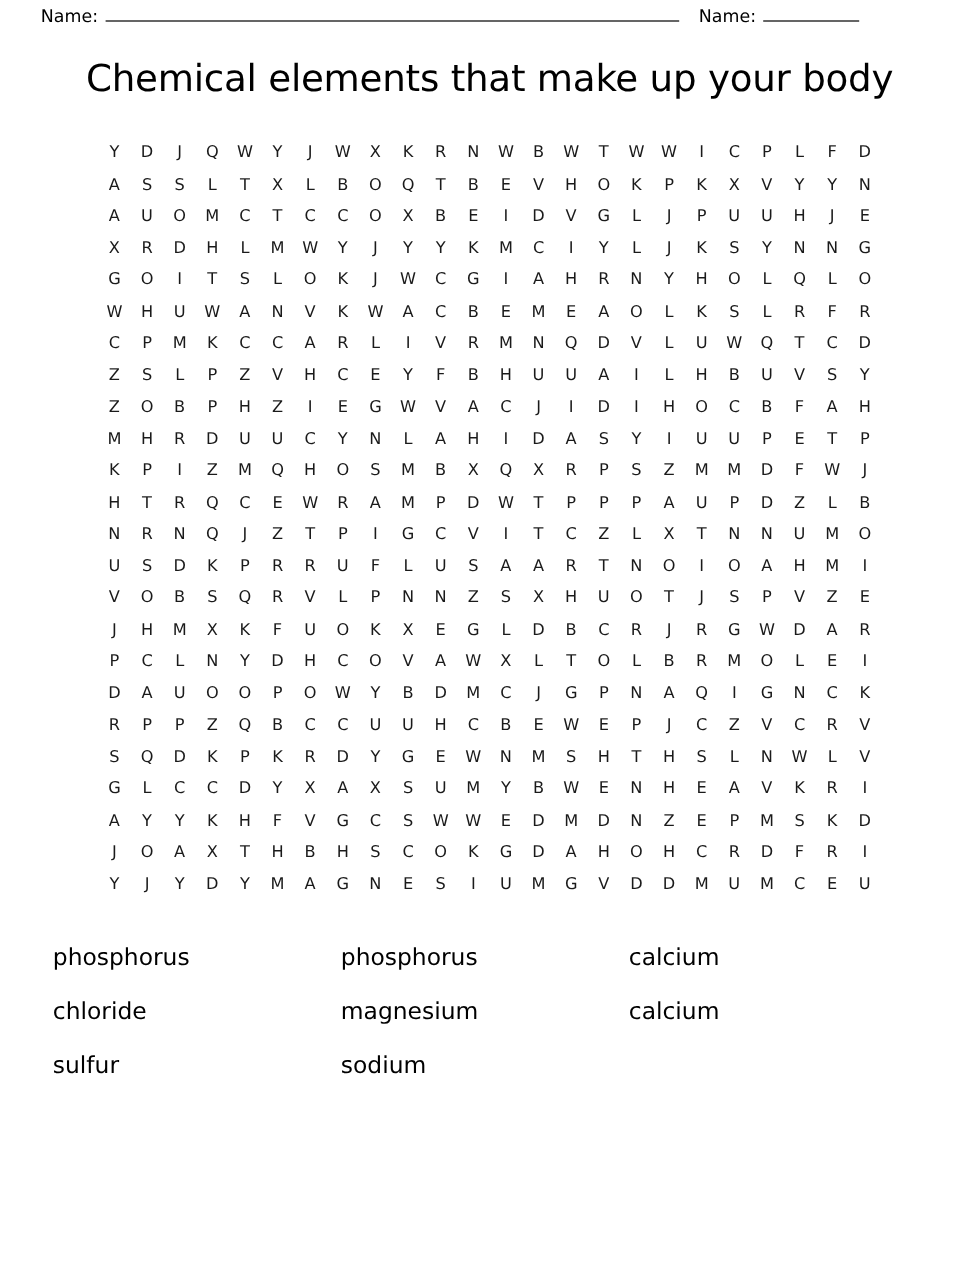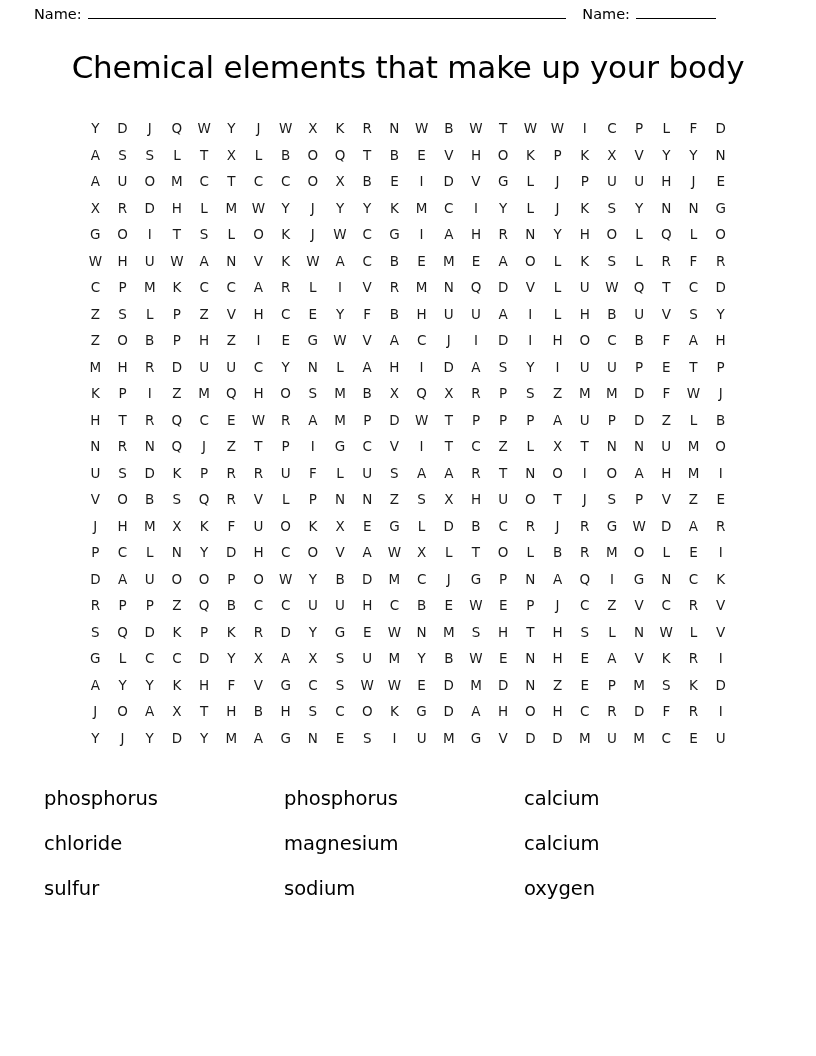--- a/index.html
+++ b/index.html
@@ -687,17 +687,16 @@
 
   <div class="wordlist" id="wordlist">
       <div class="word">phosphorus</div>
       <div class="word">phosphorus</div>
       <div class="word">calcium</div>
       <div class="word">chloride</div>
       <div class="word">magnesium</div>
       <div class="word">calcium</div>
       <div class="word">sulfur</div>
       <div class="word">sodium</div>
-      <div class="word">oxygen</div>
       <div class="word"></div>
     </div>
 
 </div>
 
 </body></html>

